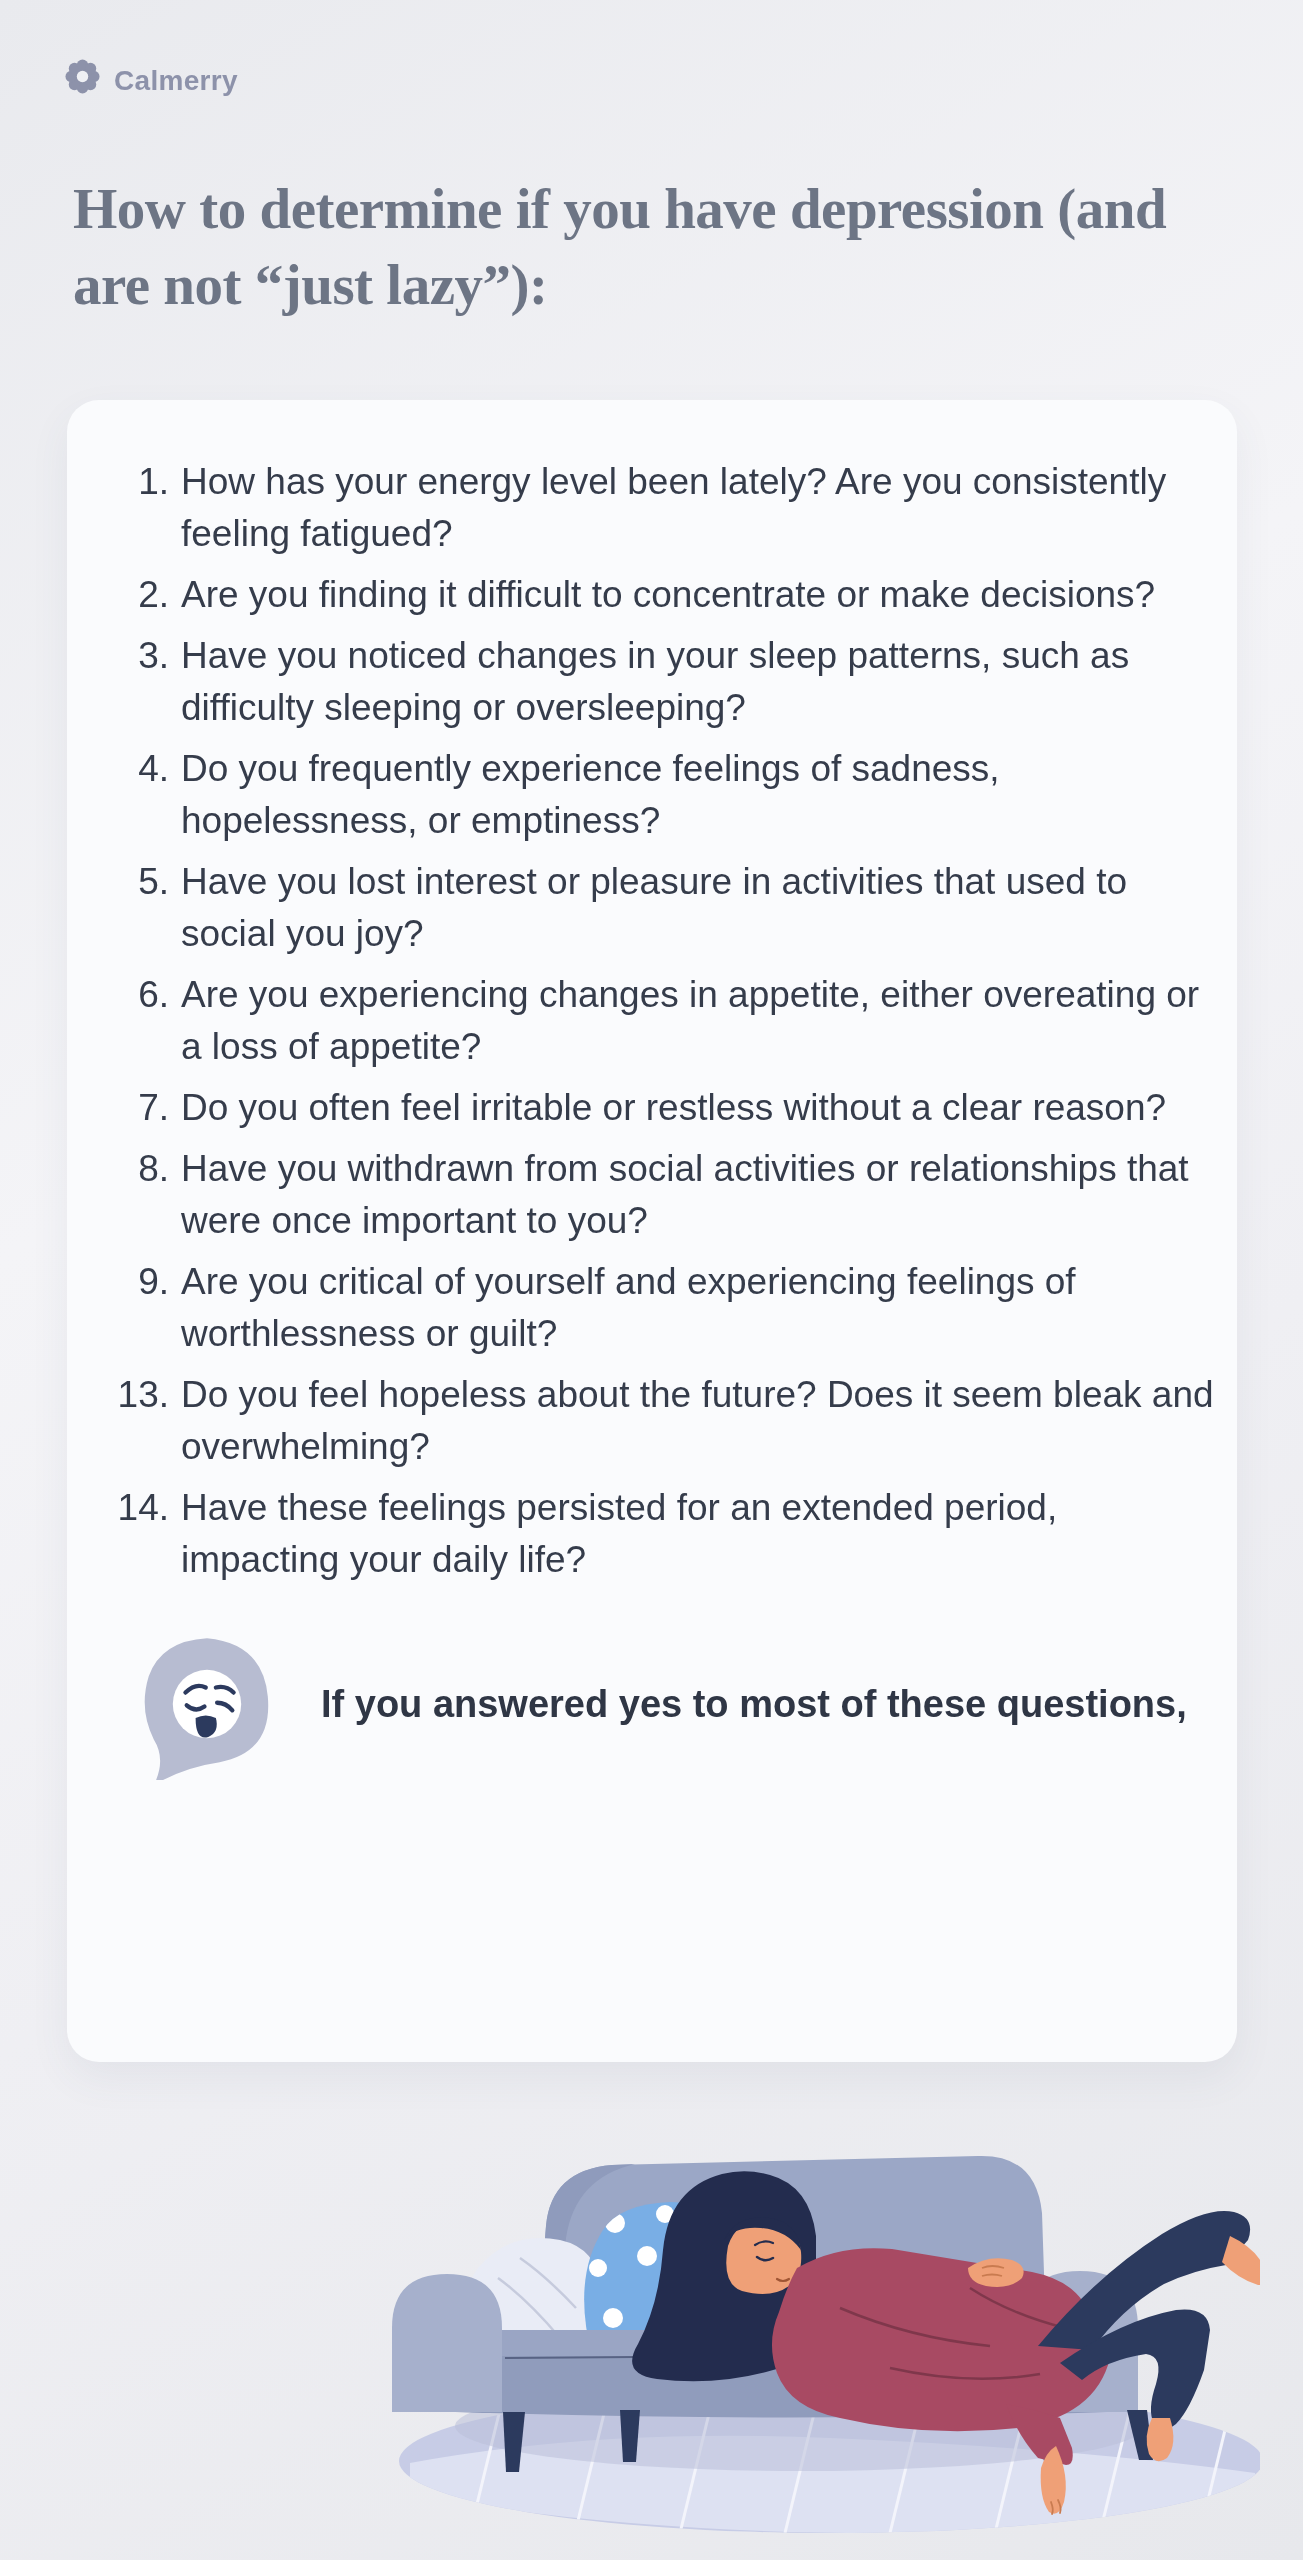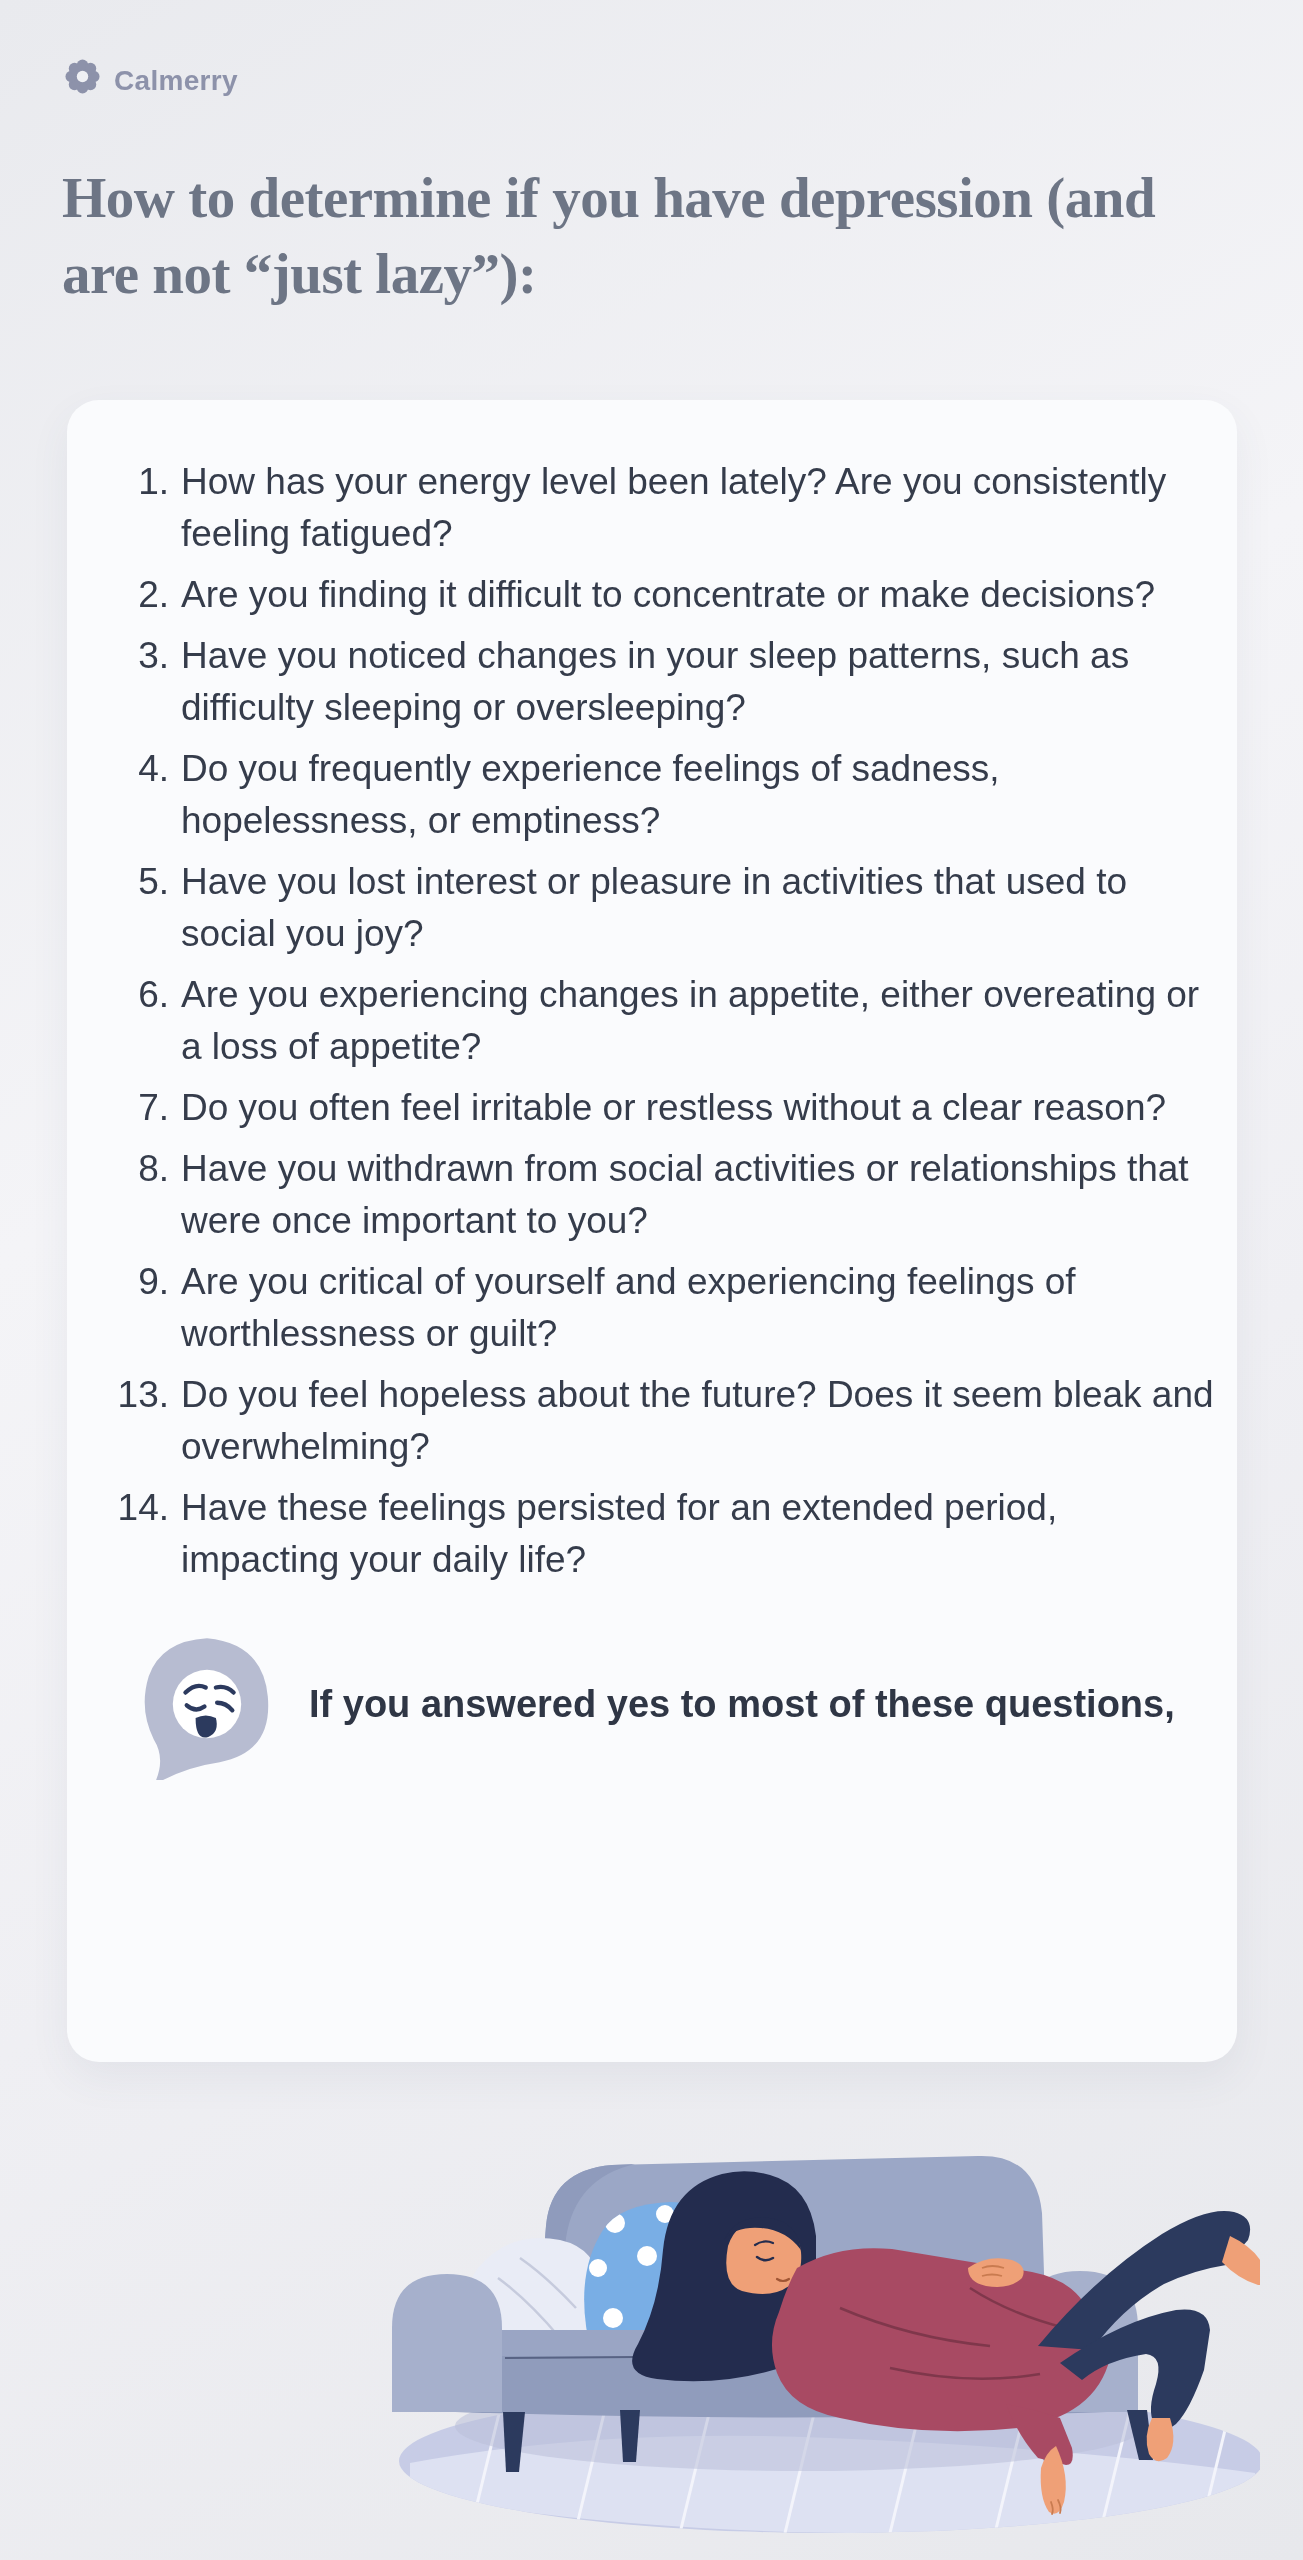--- a/index.html
+++ b/index.html
@@ -7,36 +7,36 @@
     width:1303px;height:2560px;position:relative;overflow:hidden;
     background:linear-gradient(150deg,#e9eaee 0%,#f4f4f7 38%,#efeff3 62%,#e7e8ec 100%);
     font-family:"Liberation Sans",sans-serif;
   }
   .logo{position:absolute;left:62px;top:56px;display:flex;align-items:flex-end;gap:11px;}
   .logo svg{width:41px;height:41px;display:block;}
   .logo-text{font-size:28px;font-weight:bold;color:#8d92aa;letter-spacing:.3px;}
   .headline{
     position:absolute;left:62px;top:160px;width:1110px;
     font-family:"Liberation Serif",serif;font-weight:bold;
-    font-size:57px;line-height:76px;color:#6d7585;letter-spacing:-.5px;margin:0;
+    font-size:57px;line-height:76px;color:#6d7585;letter-spacing:-.5px;margin:11px;
   }
   .card{
     position:absolute;left:67px;top:400px;width:1170px;height:1662px;
     background:#fafbfd;border-radius:32px;box-sizing:border-box;
     box-shadow:0 16px 40px rgba(70,80,120,.07);
     padding:56px 20px 0 36px;
   }
   ol.questions{list-style:none;margin:0;padding:0;}
   .q-item{
     display:grid;grid-template-columns:66px 1fr;column-gap:12px;
     margin-bottom:9px;font-size:37px;line-height:52px;color:#353c4b;
   }
   .q-num{text-align:right;}
   .q-text{max-width:1038px;}
-  .callout{display:flex;align-items:center;gap:26px;margin-top:42px;padding-left:28px;}
+  .callout{display:flex;align-items:center;gap:38px;margin-top:42px;padding-left:28px;}
   .callout svg{width:152px;height:152px;flex:none;display:block;}
   .callout-text{font-size:38px;line-height:55px;font-weight:bold;color:#2f3645;}
   .illustration{position:absolute;left:370px;top:2118px;width:890px;height:442px;}
   .illustration svg{width:100%;height:100%;display:block;}
 </style>
 </head>
 <body>
 
 <header class="logo">
   <svg viewBox="0 0 40 40" aria-hidden="true">

